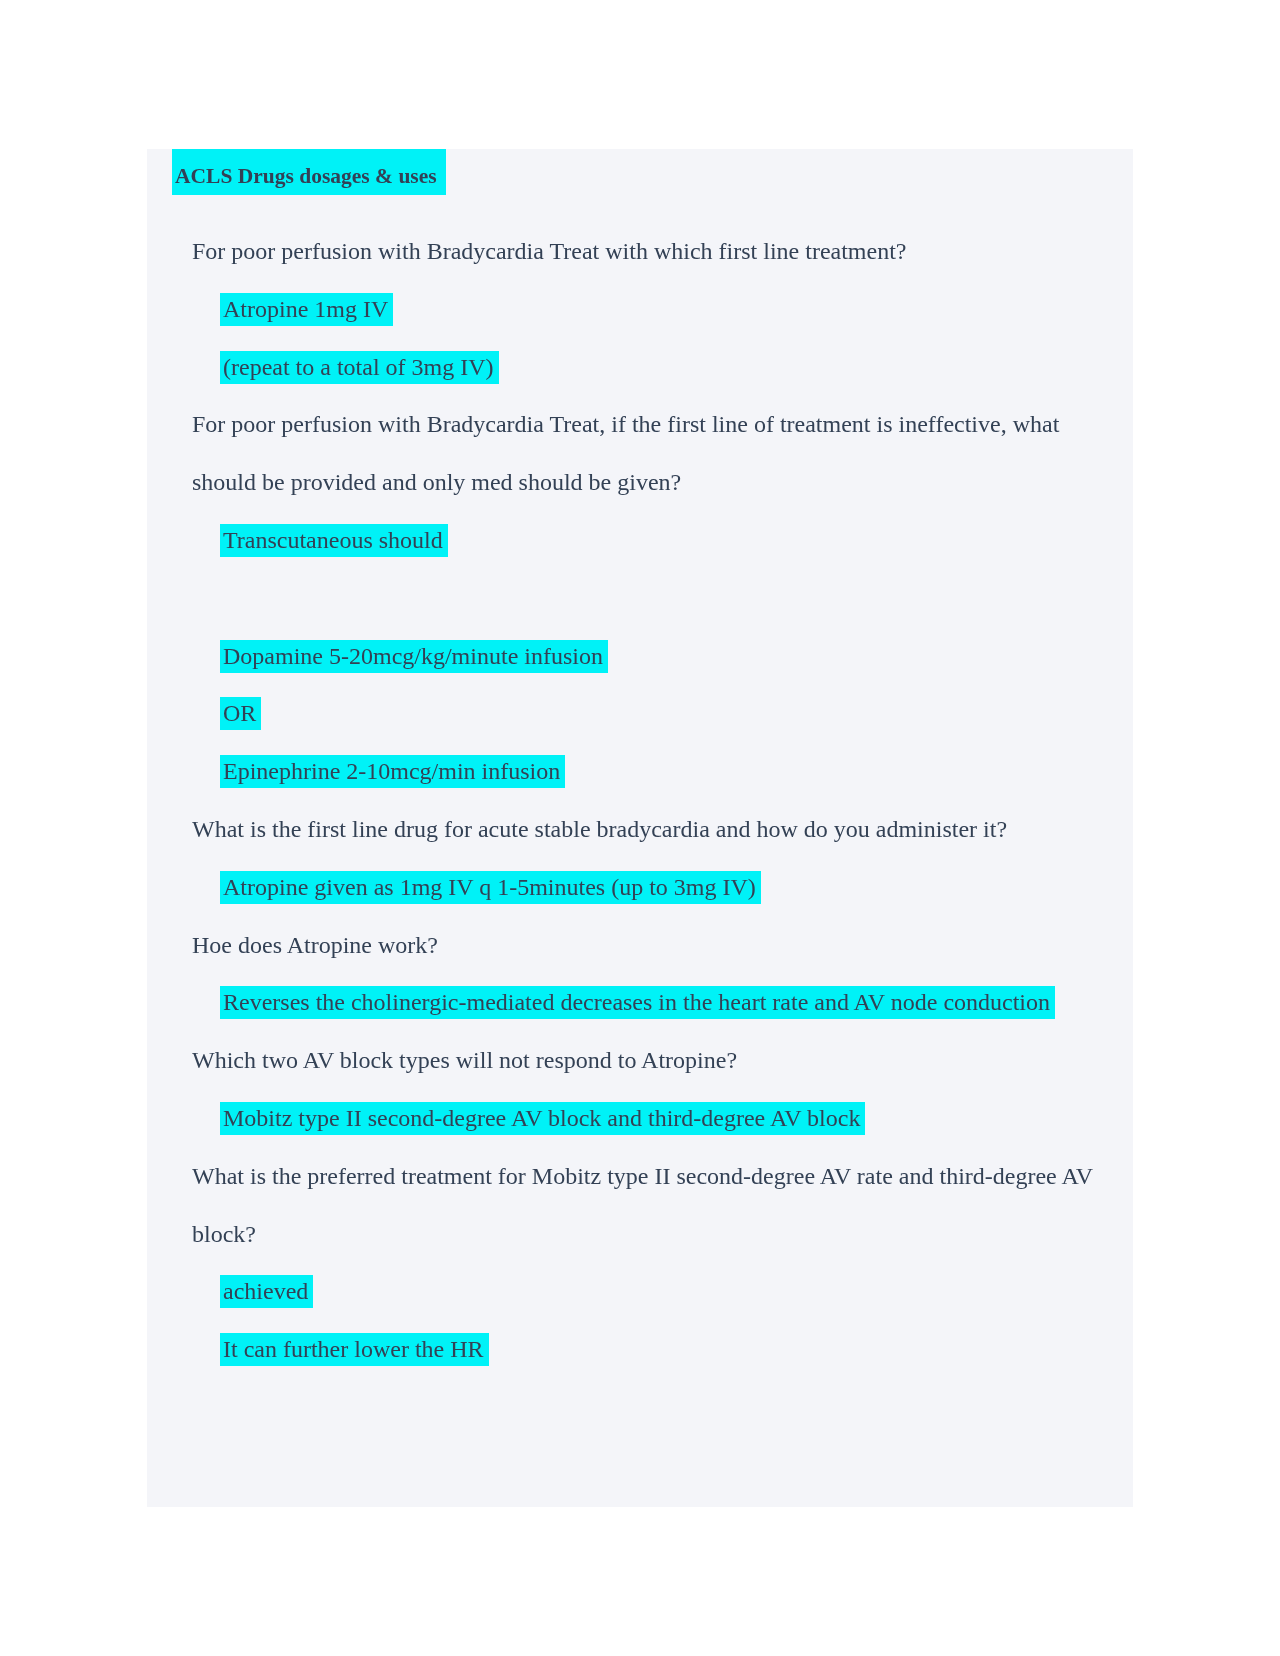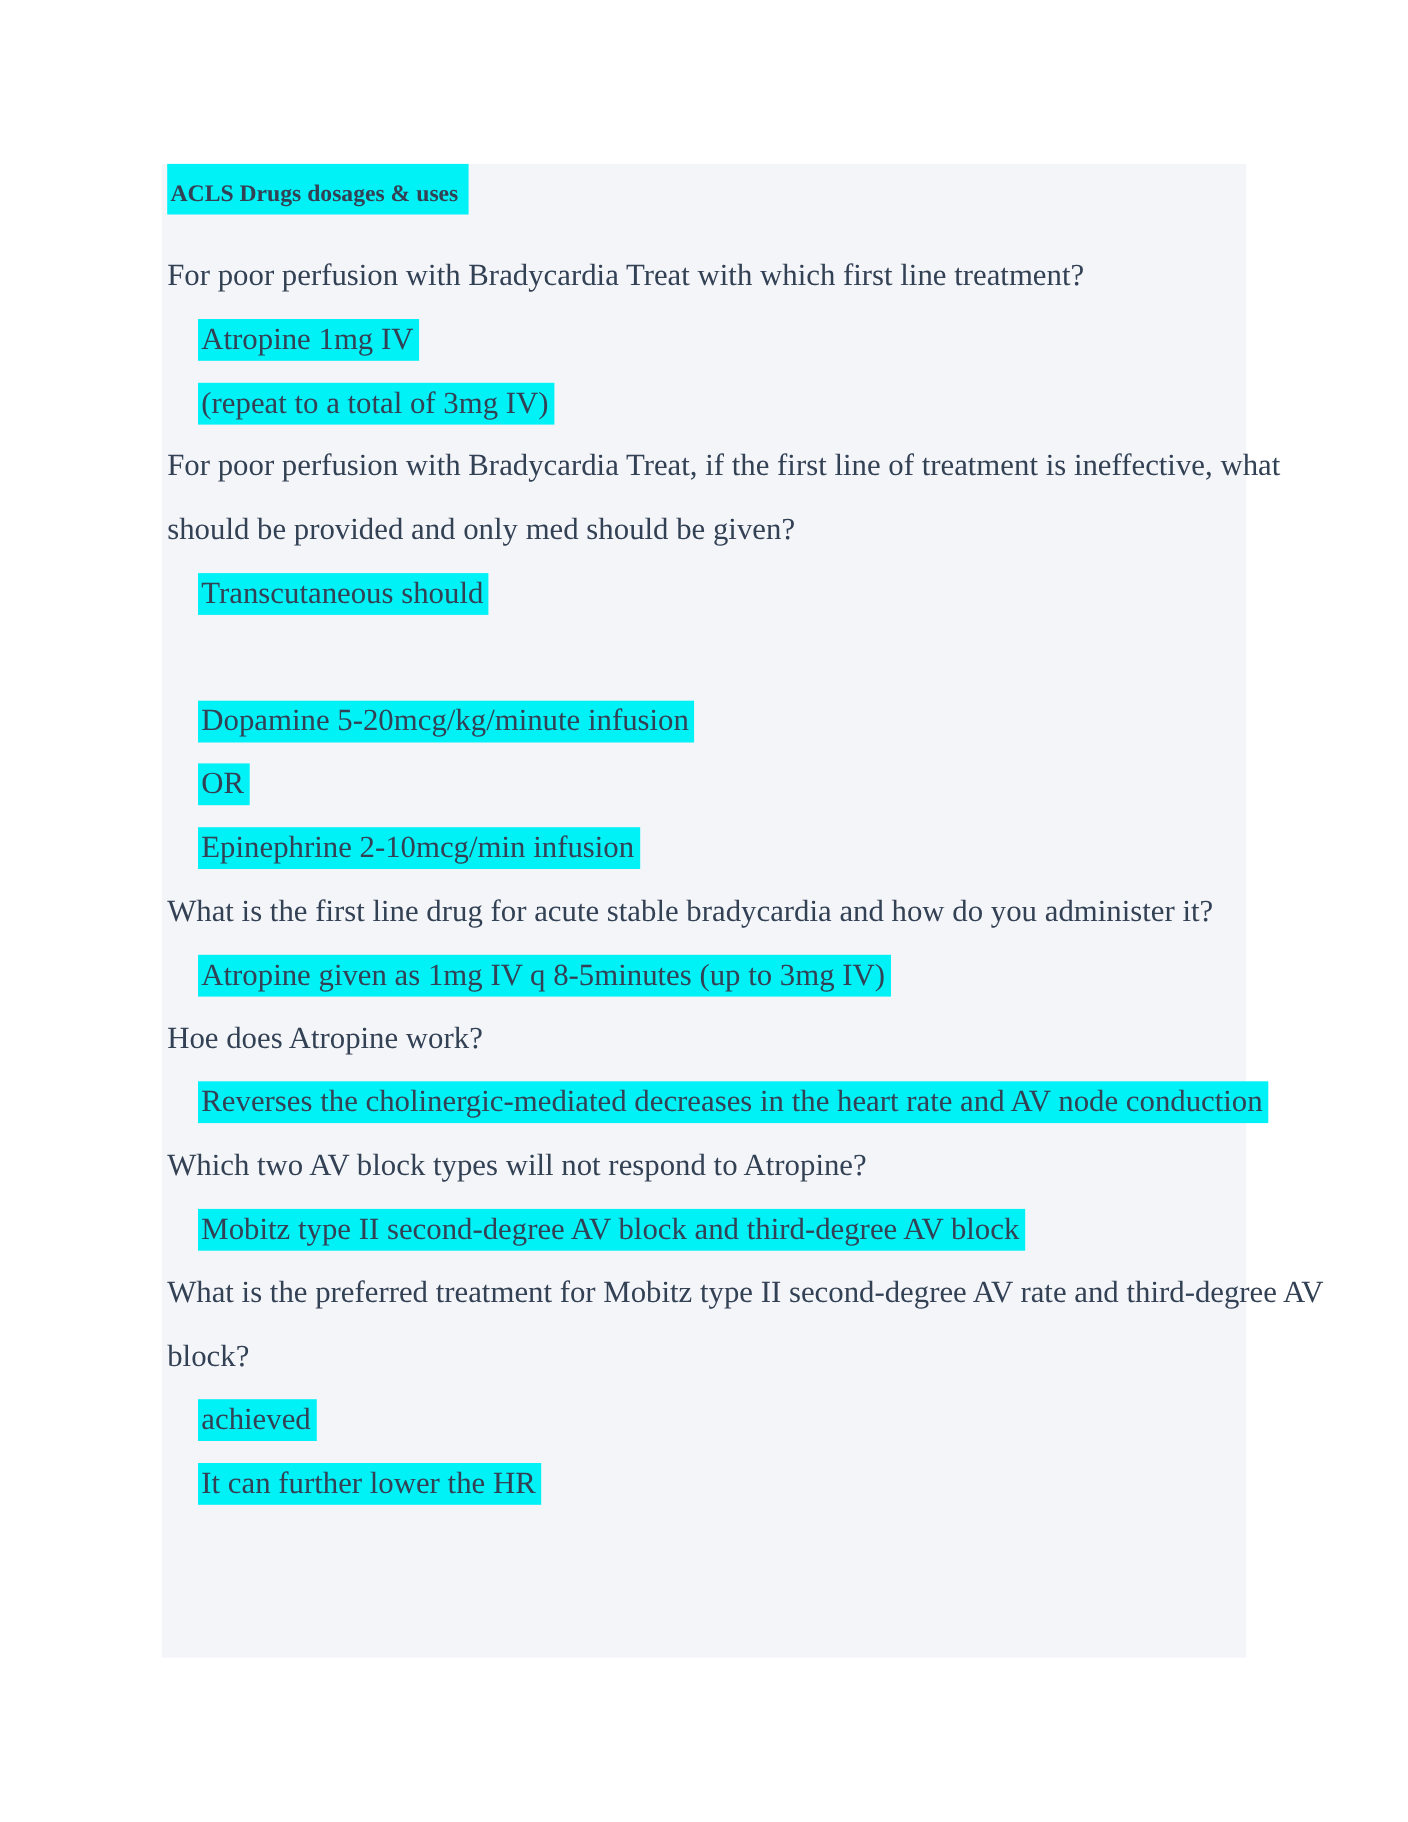--- a/index.html
+++ b/index.html
@@ -1,21 +1,21 @@
 <!DOCTYPE html>
 <html style="--canvas-bg: #ffffff; --page-bg: #f4f5f9; --text-color: #334155; --hl-color: #00f2f7;"><head>
 <meta charset="utf-8">
 <style>
   :root {
     --canvas-bg: #ffffff;
     --page-bg: #f4f5f9;
     --text-color: #334155;
     --hl-color: #00f2f7;
   }
-  * { box-sizing: border-box; }
+  * { box-sizing: border-box; padding-left: 20px; }
   html, body {
     margin: 0; padding: 0;
     width: 1280px; height: 1656px;
     background: var(--canvas-bg);
     font-family: "Liberation Serif", "DejaVu Serif", serif;
   }
   .canvas {
     position: relative;
     width: 1280px; height: 1656px;
     background: var(--canvas-bg);
@@ -41,21 +41,21 @@
     line-height: 25px;
     color: var(--text-color);
   }
   .rows {
     position: absolute;
     left: 5px; top: 89px;
     width: 978px;
   }
   .row {
     height: 57.8px;
-    font-size: 28px;
+    font-size: 24px;
     line-height: 26px;
     color: var(--text-color);
     white-space: nowrap;
   }
   .row .hl {
     background: var(--hl-color);
     padding: 3px 5px 4px 3px;
     margin-left: 28px;
   }
   .row .plain {
@@ -75,21 +75,21 @@
         <div class="row"><span class="hl">Atropine 1mg IV</span></div>
         <div class="row"><span class="hl">(repeat to a total of 3mg IV)</span></div>
         <div class="row"><span class="plain">For poor perfusion with Bradycardia Treat, if the first line of treatment is ineffective, what</span></div>
         <div class="row"><span class="plain">should be provided and only med should be given?</span></div>
         <div class="row"><span class="hl">Transcutaneous should</span></div>
         <div class="row"></div>
         <div class="row"><span class="hl">Dopamine 5-20mcg/kg/minute infusion</span></div>
         <div class="row"><span class="hl">OR</span></div>
         <div class="row"><span class="hl">Epinephrine 2-10mcg/min infusion</span></div>
         <div class="row"><span class="plain">What is the first line drug for acute stable bradycardia and how do you administer it?</span></div>
-        <div class="row"><span class="hl">Atropine given as 1mg IV q 8-5minutes (up to 3mg IV)</span></div>
+        <div class="row"><span class="hl">Atropine given as 1mg IV q 1-5minutes (up to 3mg IV)</span></div>
         <div class="row"><span class="plain">Hoe does Atropine work?</span></div>
         <div class="row"><span class="hl">Reverses the cholinergic-mediated decreases in the heart rate and AV node conduction</span></div>
         <div class="row"><span class="plain">Which two AV block types will not respond to Atropine?</span></div>
         <div class="row"><span class="hl">Mobitz type II second-degree AV block and third-degree AV block</span></div>
         <div class="row"><span class="plain">What is the preferred treatment for Mobitz type II second-degree AV rate and third-degree AV</span></div>
         <div class="row"><span class="plain">block?</span></div>
         <div class="row"><span class="hl">achieved</span></div>
         <div class="row"><span class="hl">It can further lower the HR</span></div>
       </div>
   </div>

